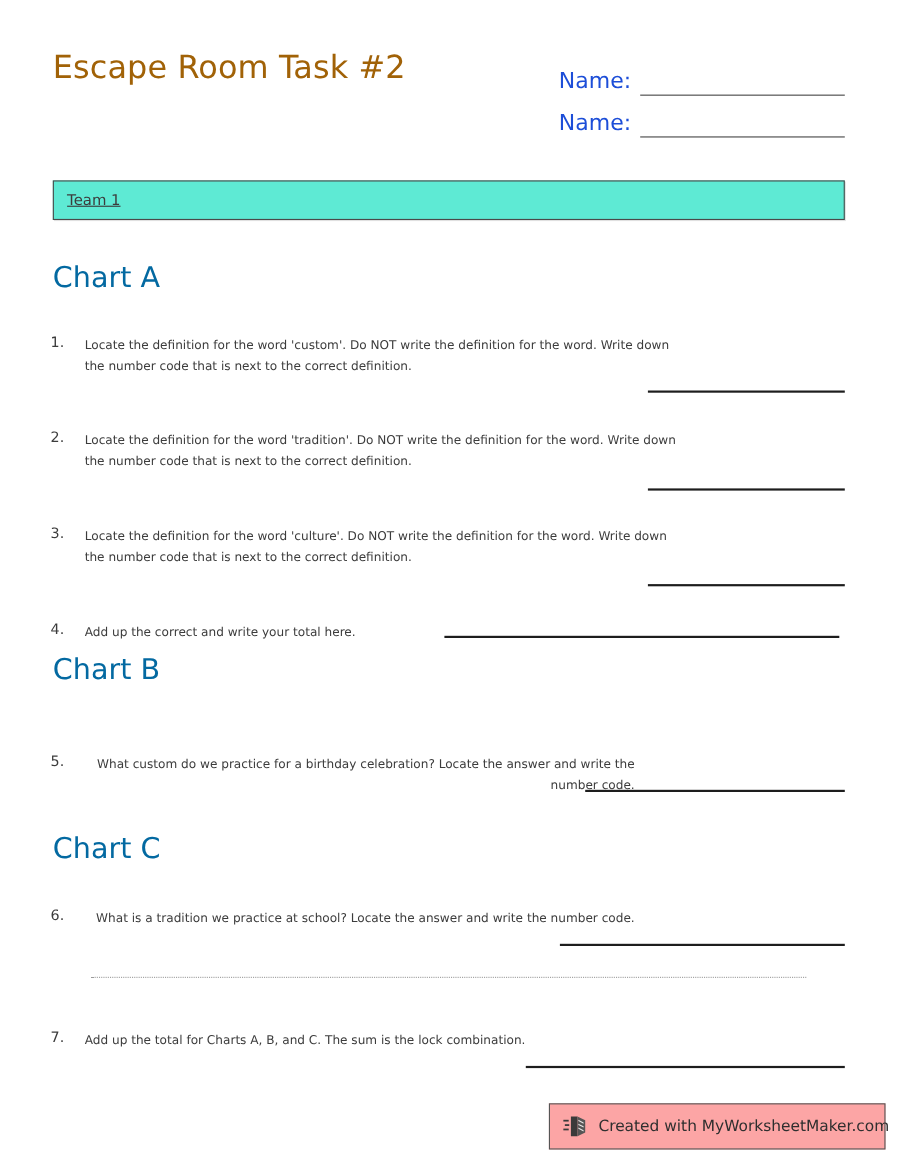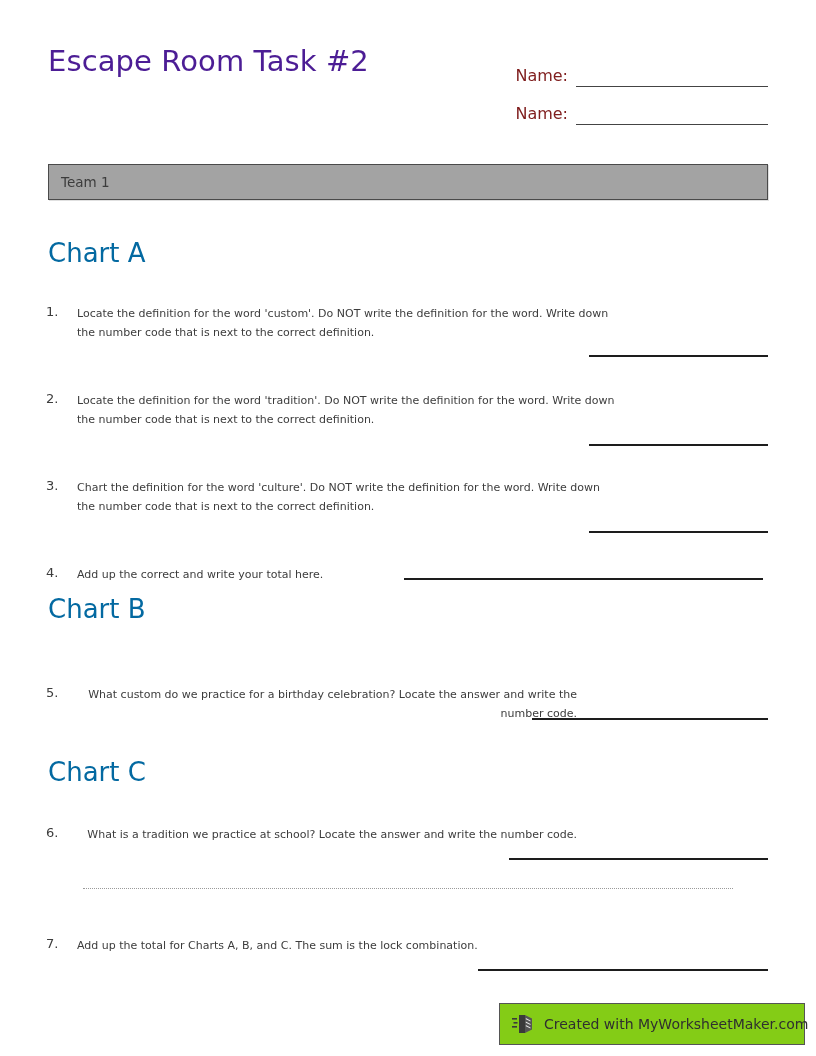--- a/index.html
+++ b/index.html
@@ -30,62 +30,63 @@
     top: 44px;
     width: 720px;
     height: 80px;
   }
   .doc-title {
     position: absolute;
     left: 0;
     top: 0;
     font-size: 29px;
     font-weight: 400;
-    color: #4c1d95;
+    color: #a16207;
     letter-spacing: 0.1px;
     white-space: nowrap;
   }
   .namedate {
     position: absolute;
     right: 0;
     top: 5px;
     width: 260px;
   }
   .nd-row {
     display: flex;
     align-items: flex-end;
     justify-content: flex-end;
     height: 38px;
   }
   .nd-label {
-    font-size: 16px;
-    color: #7f1d1d;
+    font-size: 20px;
+    color: #1d4ed8;
     padding-right: 8px;
     padding-bottom: 2px;
     white-space: nowrap;
   }
   .nd-line {
     width: 192px;
     border-bottom: 1.4px solid #444;
     height: 21px;
   }
 
   
   .team-box {
     position: absolute;
     left: 48px;
     top: 164px;
     width: 720px;
     height: 36px;
     border: 1.2px solid #4a4a4a;
     box-sizing: border-box;
-    background: #a3a3a3;
+    background: #5eead4;
     box-shadow: 1px 1px 0 rgba(0,0,0,0.12);
     display: flex;
     align-items: center;
+    text-decoration: underline;
   }
   .team-text {
     font-size: 13.5px;
     color: #3c3c3c;
     padding-left: 12px;
   }
 
   
   .section-title {
     position: absolute;
@@ -140,21 +141,21 @@
   }
 
   
   .footer-badge {
     position: absolute;
     left: 499px;
     top: 1003px;
     width: 306px;
     height: 42px;
     border: 1.2px solid #555;
-    background: #84cc16;
+    background: #fca5a5;
     box-sizing: border-box;
     display: flex;
     align-items: center;
     padding-left: 12px;
   }
   .footer-icon {
     width: 26px;
     height: 24px;
     margin-right: 6px;
     flex: 0 0 auto;
@@ -199,21 +200,21 @@
   <div class="ans-line" style="left:589px; top:355px; width:179px;"></div>
 
   <div class="q" style="top:391px;">
     <span class="q-num">2.</span>
     <span class="q-text wide">Locate the definition for the word 'tradition'. Do NOT write the definition for the word. Write down the number code that is next to the correct definition.</span>
   </div>
   <div class="ans-line" style="left:589px; top:444px; width:179px;"></div>
 
   <div class="q" style="top:478px;">
     <span class="q-num">3.</span>
-    <span class="q-text wide">Chart the definition for the word 'culture'. Do NOT write the definition for the word. Write down the number code that is next to the correct definition.</span>
+    <span class="q-text wide">Locate the definition for the word 'culture'. Do NOT write the definition for the word. Write down the number code that is next to the correct definition.</span>
   </div>
   <div class="ans-line" style="left:589px; top:531px; width:179px;"></div>
 
   <div class="q" style="top:565px;">
     <span class="q-num">4.</span>
     <span class="q-text" style="width:380px;">Add up the correct and write your total here.</span>
   </div>
   <div class="ans-line" style="left:404px; top:578px; width:359px;"></div>
 
   <div class="section-title" style="top:594px;">Chart B</div>

